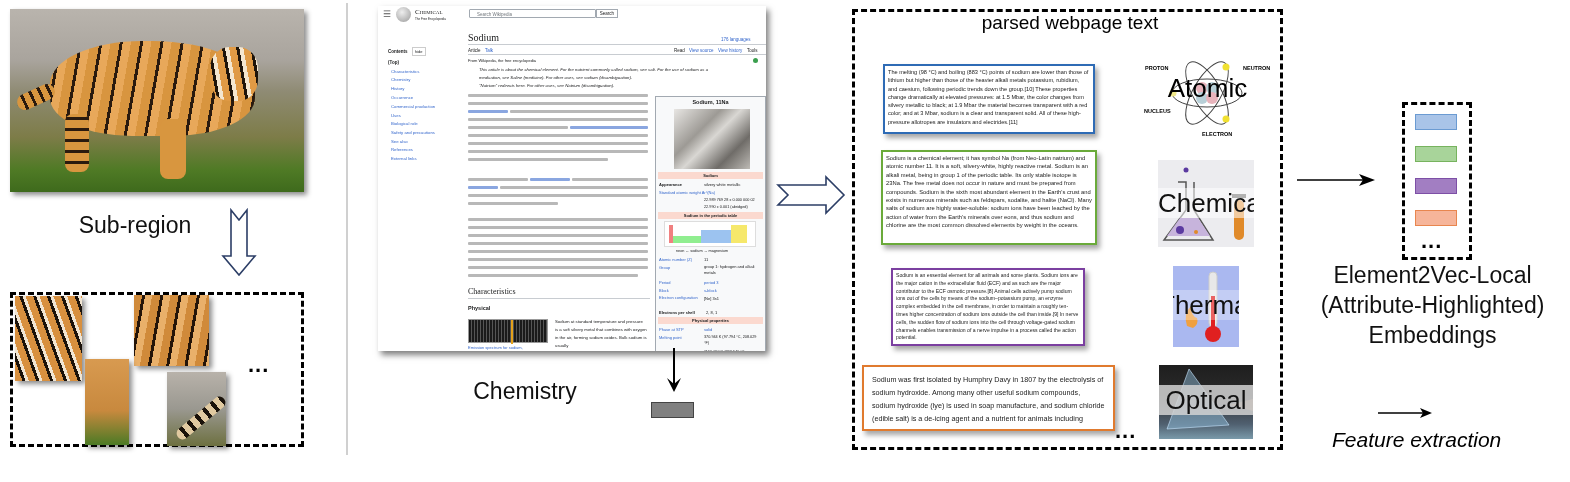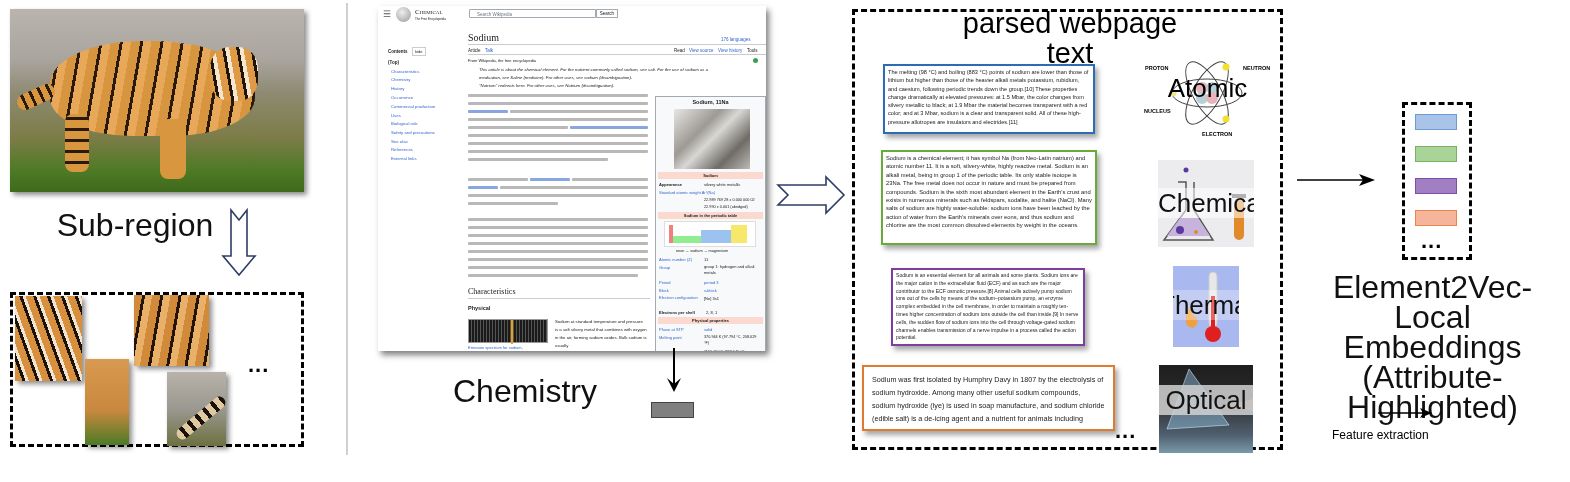--- a/index.html
+++ b/index.html
@@ -1,19 +1,19 @@
 <!DOCTYPE html>
 <html><head>
 <meta charset="utf-8">
 <style>
   * { box-sizing: border-box; margin: 0; padding: 0; }
   body { width: 1570px; height: 482px; background: #ffffff; position: relative; overflow: hidden; font-family: "Liberation Sans", sans-serif; color: #000; }
   .abs { position: absolute; }
   .dash-box { position: absolute; border: 3px dashed #000; }
-  .big-label { position: absolute; text-align: center; font-size: 32px; line-height: 30px; color: #111; }
+  .big-label { position: absolute; text-align: center; font-size: 23px; line-height: 30px; color: #111; }
 
   
   .tiger { background: linear-gradient(180deg, #b9b4ad 0%, #a9a49d 28%, #8f8b74 45%, #7d7c48 70%, #4f7a25 88%, #3e6a1c 100%); box-shadow: 3px 3px 5px rgba(0,0,0,0.45); overflow: hidden; }
   .tiger .body { position: absolute; border-radius: 45% 50% 40% 40%; background: repeating-linear-gradient(100deg, #d8953f 0 9px, #2a1a0e 9px 12px, #e8a85a 12px 20px); }
   .patch { position: absolute; box-shadow: 3px 3px 5px rgba(0,0,0,0.45); background: repeating-linear-gradient(100deg, #d08a3a 0 8px, #241408 8px 11px, #e9b06a 11px 18px); }
 
   
   .wiki { position: absolute; left: 378px; top: 6px; width: 388px; height: 345px; background: #fff; box-shadow: 3px 4px 6px rgba(0,0,0,0.5); overflow: hidden; font-size: 5px; line-height: 7px; color: #202122; }
   .wiki .t { position: absolute; white-space: nowrap; }
   .wiki .link { color: #3366cc; }
@@ -188,21 +188,21 @@
 <div class="abs" style="left:651px; top:402px; width:43px; height:16px; background:#808080; border:1px solid #444;"></div>
 <div class="big-label" style="left:395px; top:376px; width:260px;">
   <div>Chemistry</div>
 </div>
 
 <svg class="abs" style="left:776px; top:175px;" width="70" height="40" viewBox="0 0 70 40">
   <path d="M2 10 L50 10 L50 2 L68 20 L50 38 L50 30 L2 30 L12 20 Z" fill="#fff" stroke="#2c3e66" stroke-width="1.6"></path>
 </svg>
 
 <div class="dash-box" style="left:852px; top:9px; width:431px; height:441px;"></div>
-<div class="abs" style="left:945px; top:8px; width:250px; text-align:center; font-size:29px; line-height:30px;">parsed webpage text</div>
+<div class="abs" style="left:945px; top:8px; width:250px; text-align:center; font-size:19px; line-height:30px;">parsed webpage text</div>
 
 <div class="pbox" style="left:883px; top:64px; width:212px; height:70px; border:2px solid #2e6bb5; font-size:5.6px; line-height:8.3px;">The melting (98 °C) and boiling (883 °C) points of sodium are lower than those of lithium but higher than those of the heavier alkali metals potassium, rubidium, and caesium, following periodic trends down the group.[10] These properties change dramatically at elevated pressures: at 1.5 Mbar, the color changes from silvery metallic to black; at 1.9 Mbar the material becomes transparent with a red color; and at 3 Mbar, sodium is a clear and transparent solid. All of these high-pressure allotropes are insulators and electrides.[11]</div>
 <div class="pbox" style="left:881px; top:150px; width:216px; height:95px; border:2px solid #6aaa3a; font-size:5.8px; line-height:8.4px;">Sodium is a chemical element; it has symbol Na (from Neo-Latin natrium) and atomic number 11. It is a soft, silvery-white, highly reactive metal. Sodium is an alkali metal, being in group 1 of the periodic table. Its only stable isotope is 23Na. The free metal does not occur in nature and must be prepared from compounds. Sodium is the sixth most abundant element in the Earth's crust and exists in numerous minerals such as feldspars, sodalite, and halite (NaCl). Many salts of sodium are highly water-soluble: sodium ions have been leached by the action of water from the Earth's minerals over eons, and thus sodium and chlorine are the most common dissolved elements by weight in the oceans.</div>
 <div class="pbox" style="left:891px; top:268px; width:194px; height:78px; border:2px solid #7b3fa0; font-size:5.1px; line-height:7.8px;">Sodium is an essential element for all animals and some plants. Sodium ions are the major cation in the extracellular fluid (ECF) and as such are the major contributor to the ECF osmotic pressure.[8] Animal cells actively pump sodium ions out of the cells by means of the sodium–potassium pump, an enzyme complex embedded in the cell membrane, in order to maintain a roughly ten-times higher concentration of sodium ions outside the cell than inside.[9] In nerve cells, the sudden flow of sodium ions into the cell through voltage-gated sodium channels enables transmission of a nerve impulse in a process called the action potential.</div>
 <div class="pbox" style="left:862px; top:365px; width:253px; height:66px; border:2px solid #e07a2e; font-size:7.2px; line-height:13px; padding:6px 8px;">Sodium was first isolated by Humphry Davy in 1807 by the electrolysis of sodium hydroxide. Among many other useful sodium compounds, sodium hydroxide (lye) is used in soap manufacture, and sodium chloride (edible salt) is a de-icing agent and a nutrient for animals including humans.</div>
 <div class="dot3" style="left:1115px; top:418px;">...</div>
 
 <div class="attr-img" style="left:1140px; top:55px; width:135px; height:85px;">
   <svg class="abs" style="left:0; top:0;" width="135" height="85" viewBox="0 0 135 85">
     <ellipse cx="67" cy="38" rx="35" ry="14" fill="none" stroke="#444" stroke-width="1"></ellipse>
@@ -239,43 +239,43 @@
 <div class="attr-img" style="left:1173px; top:266px; width:66px; height:81px; background:#aab8f0;">
   <svg class="abs" style="left:0; top:0;" width="66" height="81" viewBox="0 0 66 81">
     <rect x="36" y="6" width="8" height="55" rx="4" fill="#e8e8e8" stroke="#ccc"></rect>
     <rect x="38" y="30" width="4" height="35" fill="#e02020"></rect>
     <circle cx="40" cy="68" r="8" fill="#e02020"></circle>
     <path d="M14 60 Q10 48 18 40 Q18 50 24 52 Q26 58 20 62 Z" fill="#f0a040"></path>
   </svg>
   <div class="attr-label" style="left:-14px; right:-14px; top:24px; background:rgba(255,255,255,0.3);">Thermal</div>
 </div>
 
-<div class="attr-img" style="left:1159px; top:365px; width:94px; height:88px; background: linear-gradient(180deg,#1e1e1e 0%,#2b2b2b 40%,#506070 80%,#7a9aaa 100%);">
+<div class="attr-img" style="left:1159px; top:365px; width:94px; height:74px; background: linear-gradient(180deg,#1e1e1e 0%,#2b2b2b 40%,#506070 80%,#7a9aaa 100%);">
   <svg class="abs" style="left:0; top:0;" width="94" height="71" viewBox="0 0 94 71">
     <path d="M30 4 L70 60 L8 64 Z" fill="rgba(150,200,230,0.45)" stroke="rgba(200,230,255,0.6)"></path>
     <path d="M70 40 L94 34 L94 46 Z" fill="rgba(255,180,120,0.4)"></path>
   </svg>
   <div class="attr-label" style="top:20px; background:rgba(210,210,210,0.85);">Optical</div>
 </div>
 
 <svg class="abs" style="left:1297px; top:170px;" width="80" height="20" viewBox="0 0 80 20">
   <line x1="0" y1="10" x2="70" y2="10" stroke="#000" stroke-width="1.5"></line>
   <path d="M62 4 L78 10 L62 16 L66 10 Z" fill="#000"></path>
 </svg>
 
 <div class="dash-box" style="left:1402px; top:102px; width:70px; height:158px;"></div>
 <div class="emb" style="top:114px; background:#a9c4e8; border-color:#6b9bd2;"></div>
 <div class="emb" style="top:146px; background:#a8d49a; border-color:#77b35e;"></div>
 <div class="emb" style="top:178px; background:#a27ec2; border-color:#7d4fa6;"></div>
 <div class="emb" style="top:210px; background:#f6b59a; border-color:#e8864f;"></div>
 <div class="dot3" style="left:1421px; top:228px;">...</div>
 
-<div class="big-label" style="left:1295px; top:272px; width:275px;">
+<div class="big-label" style="left:1295px; top:260px; width:275px;">
   <div>Element2Vec-Local</div>
+  <div>(Attribute-Highlighted)</div>
   <div>Embeddings</div>
-  <div>(Attribute-Highlighted)</div>
 </div>
 
 <svg class="abs" style="left:1378px; top:406px;" width="56" height="14" viewBox="0 0 56 14">
   <line x1="0" y1="7" x2="48" y2="7" stroke="#000" stroke-width="1.5"></line>
   <path d="M42 2 L54 7 L42 12 L45 7 Z" fill="#000"></path>
 </svg>
-<div class="abs" style="left:1332px; top:428px; font-size:12px;">Feature extraction</div>
+<div class="abs" style="left:1332px; top:428px; font-size:21px;font-style:italic;">Feature extraction</div>
 
 </body></html>

